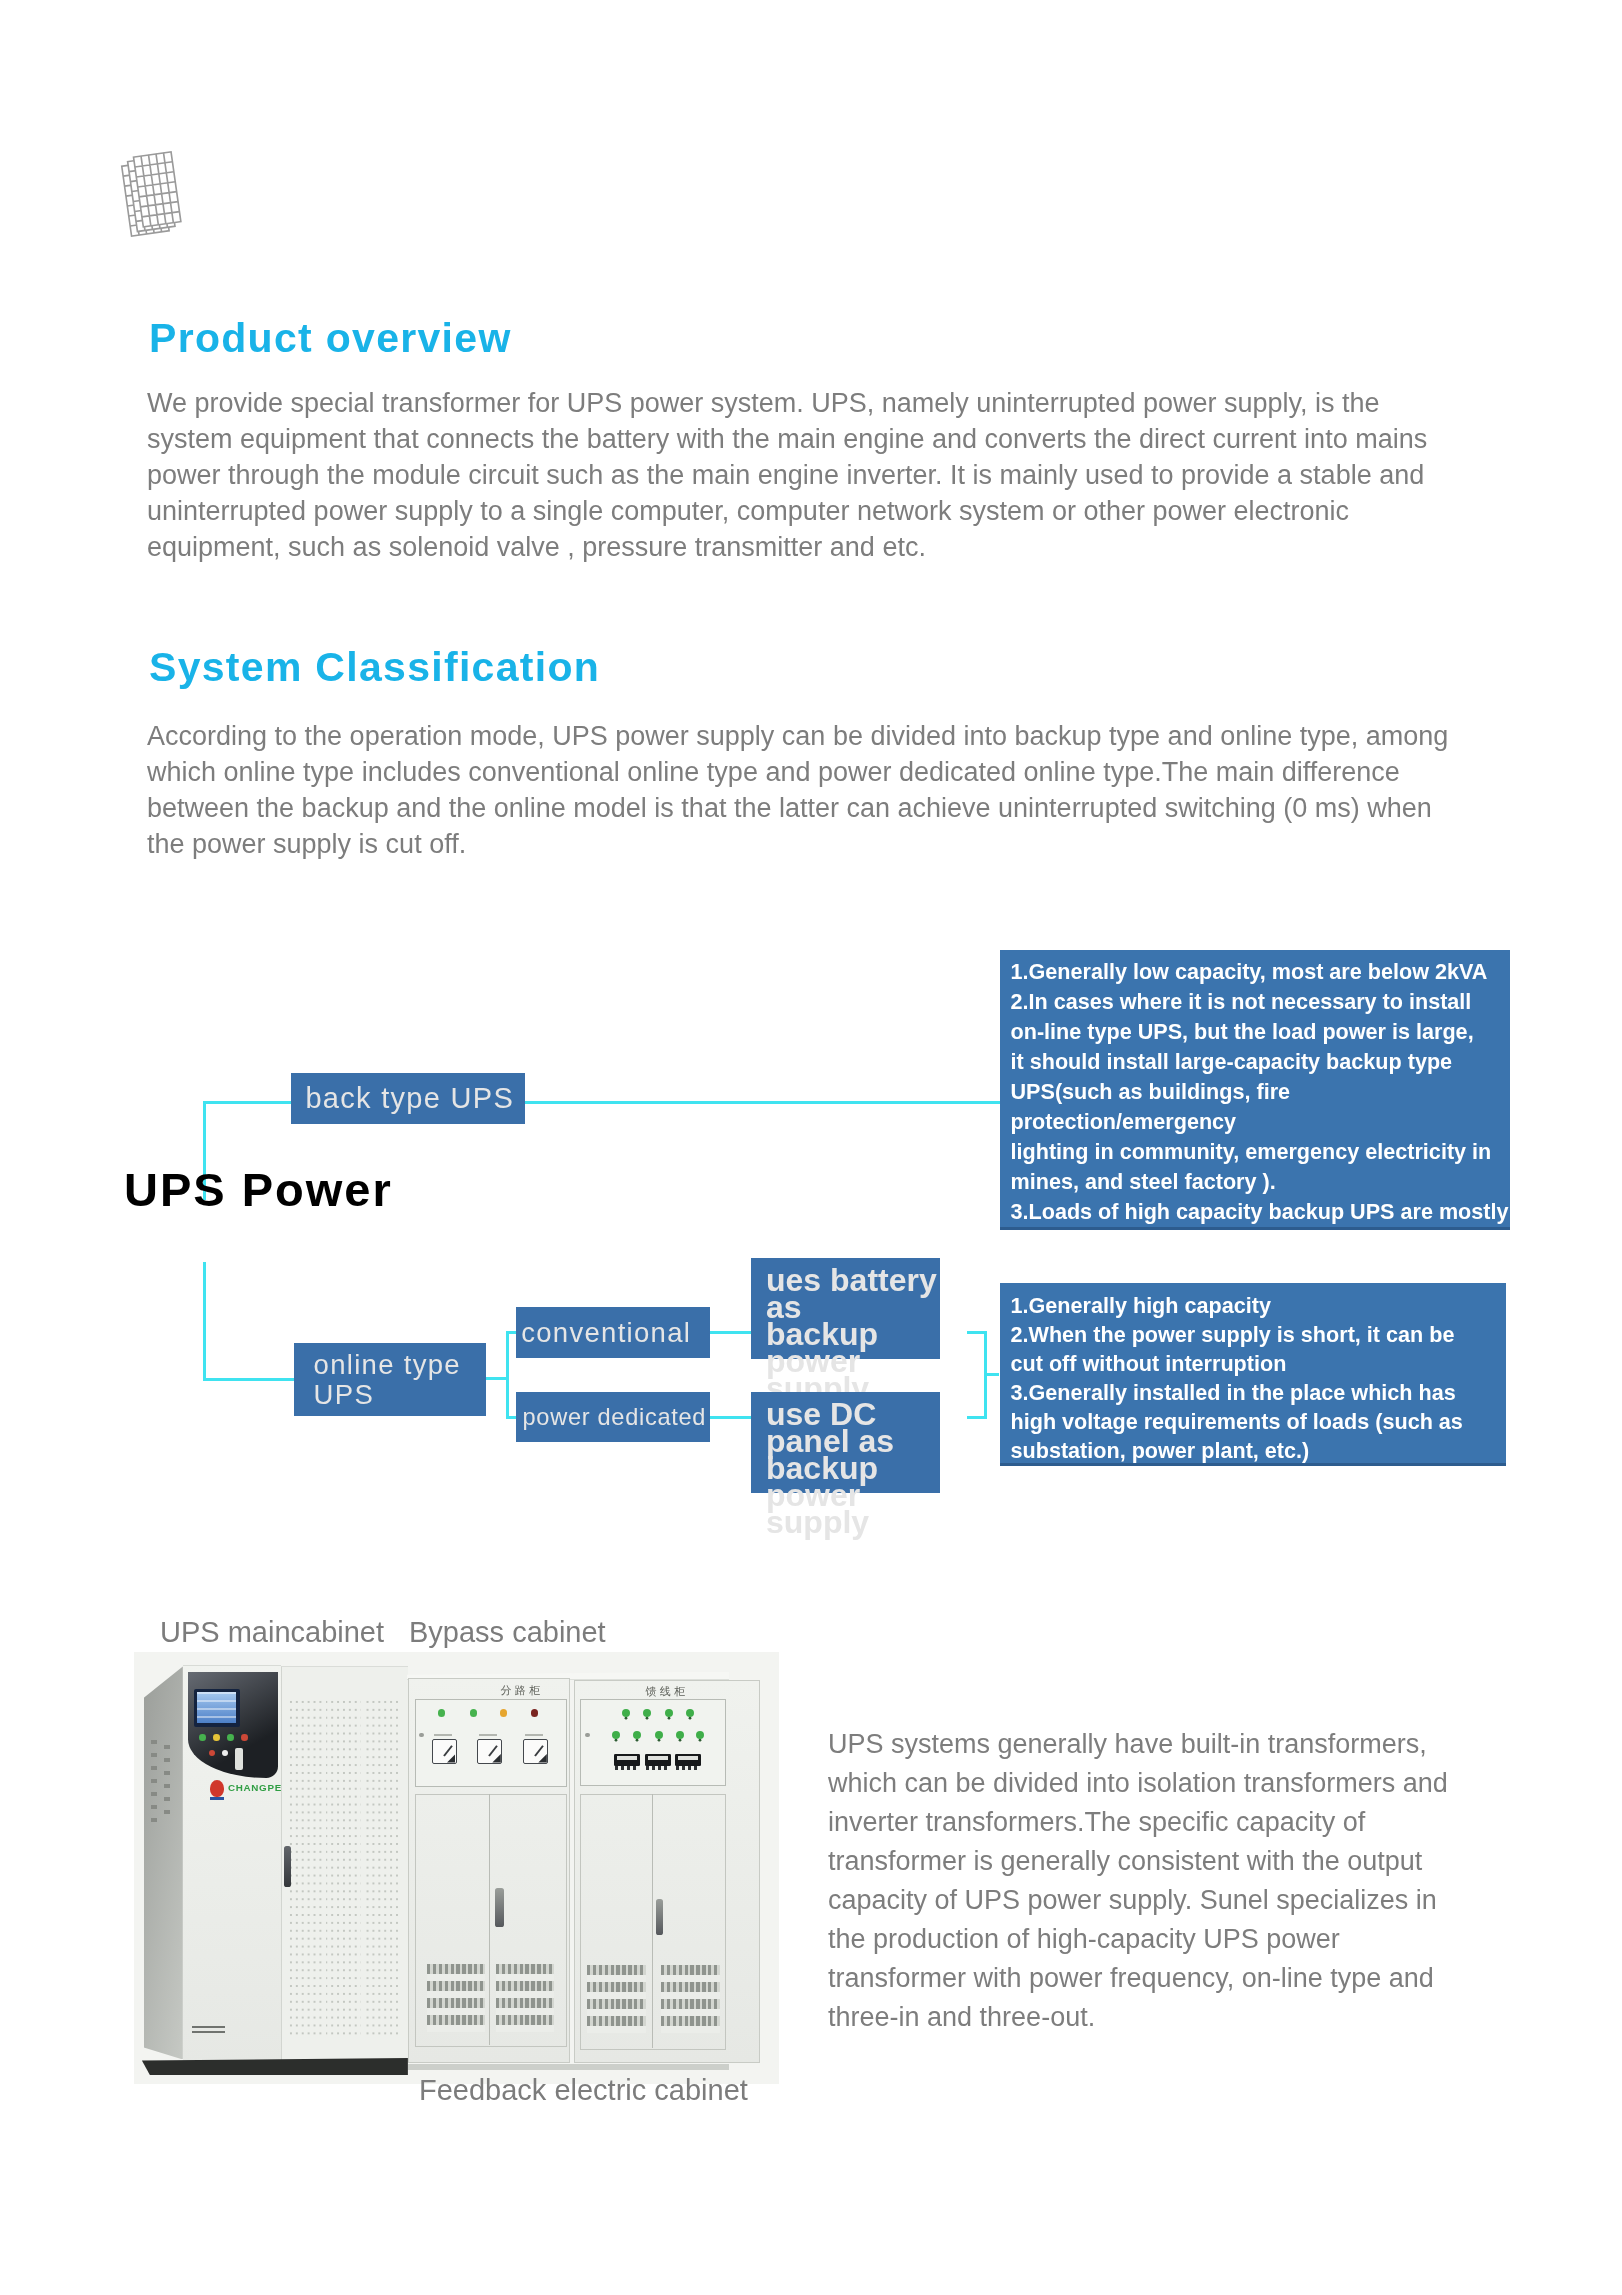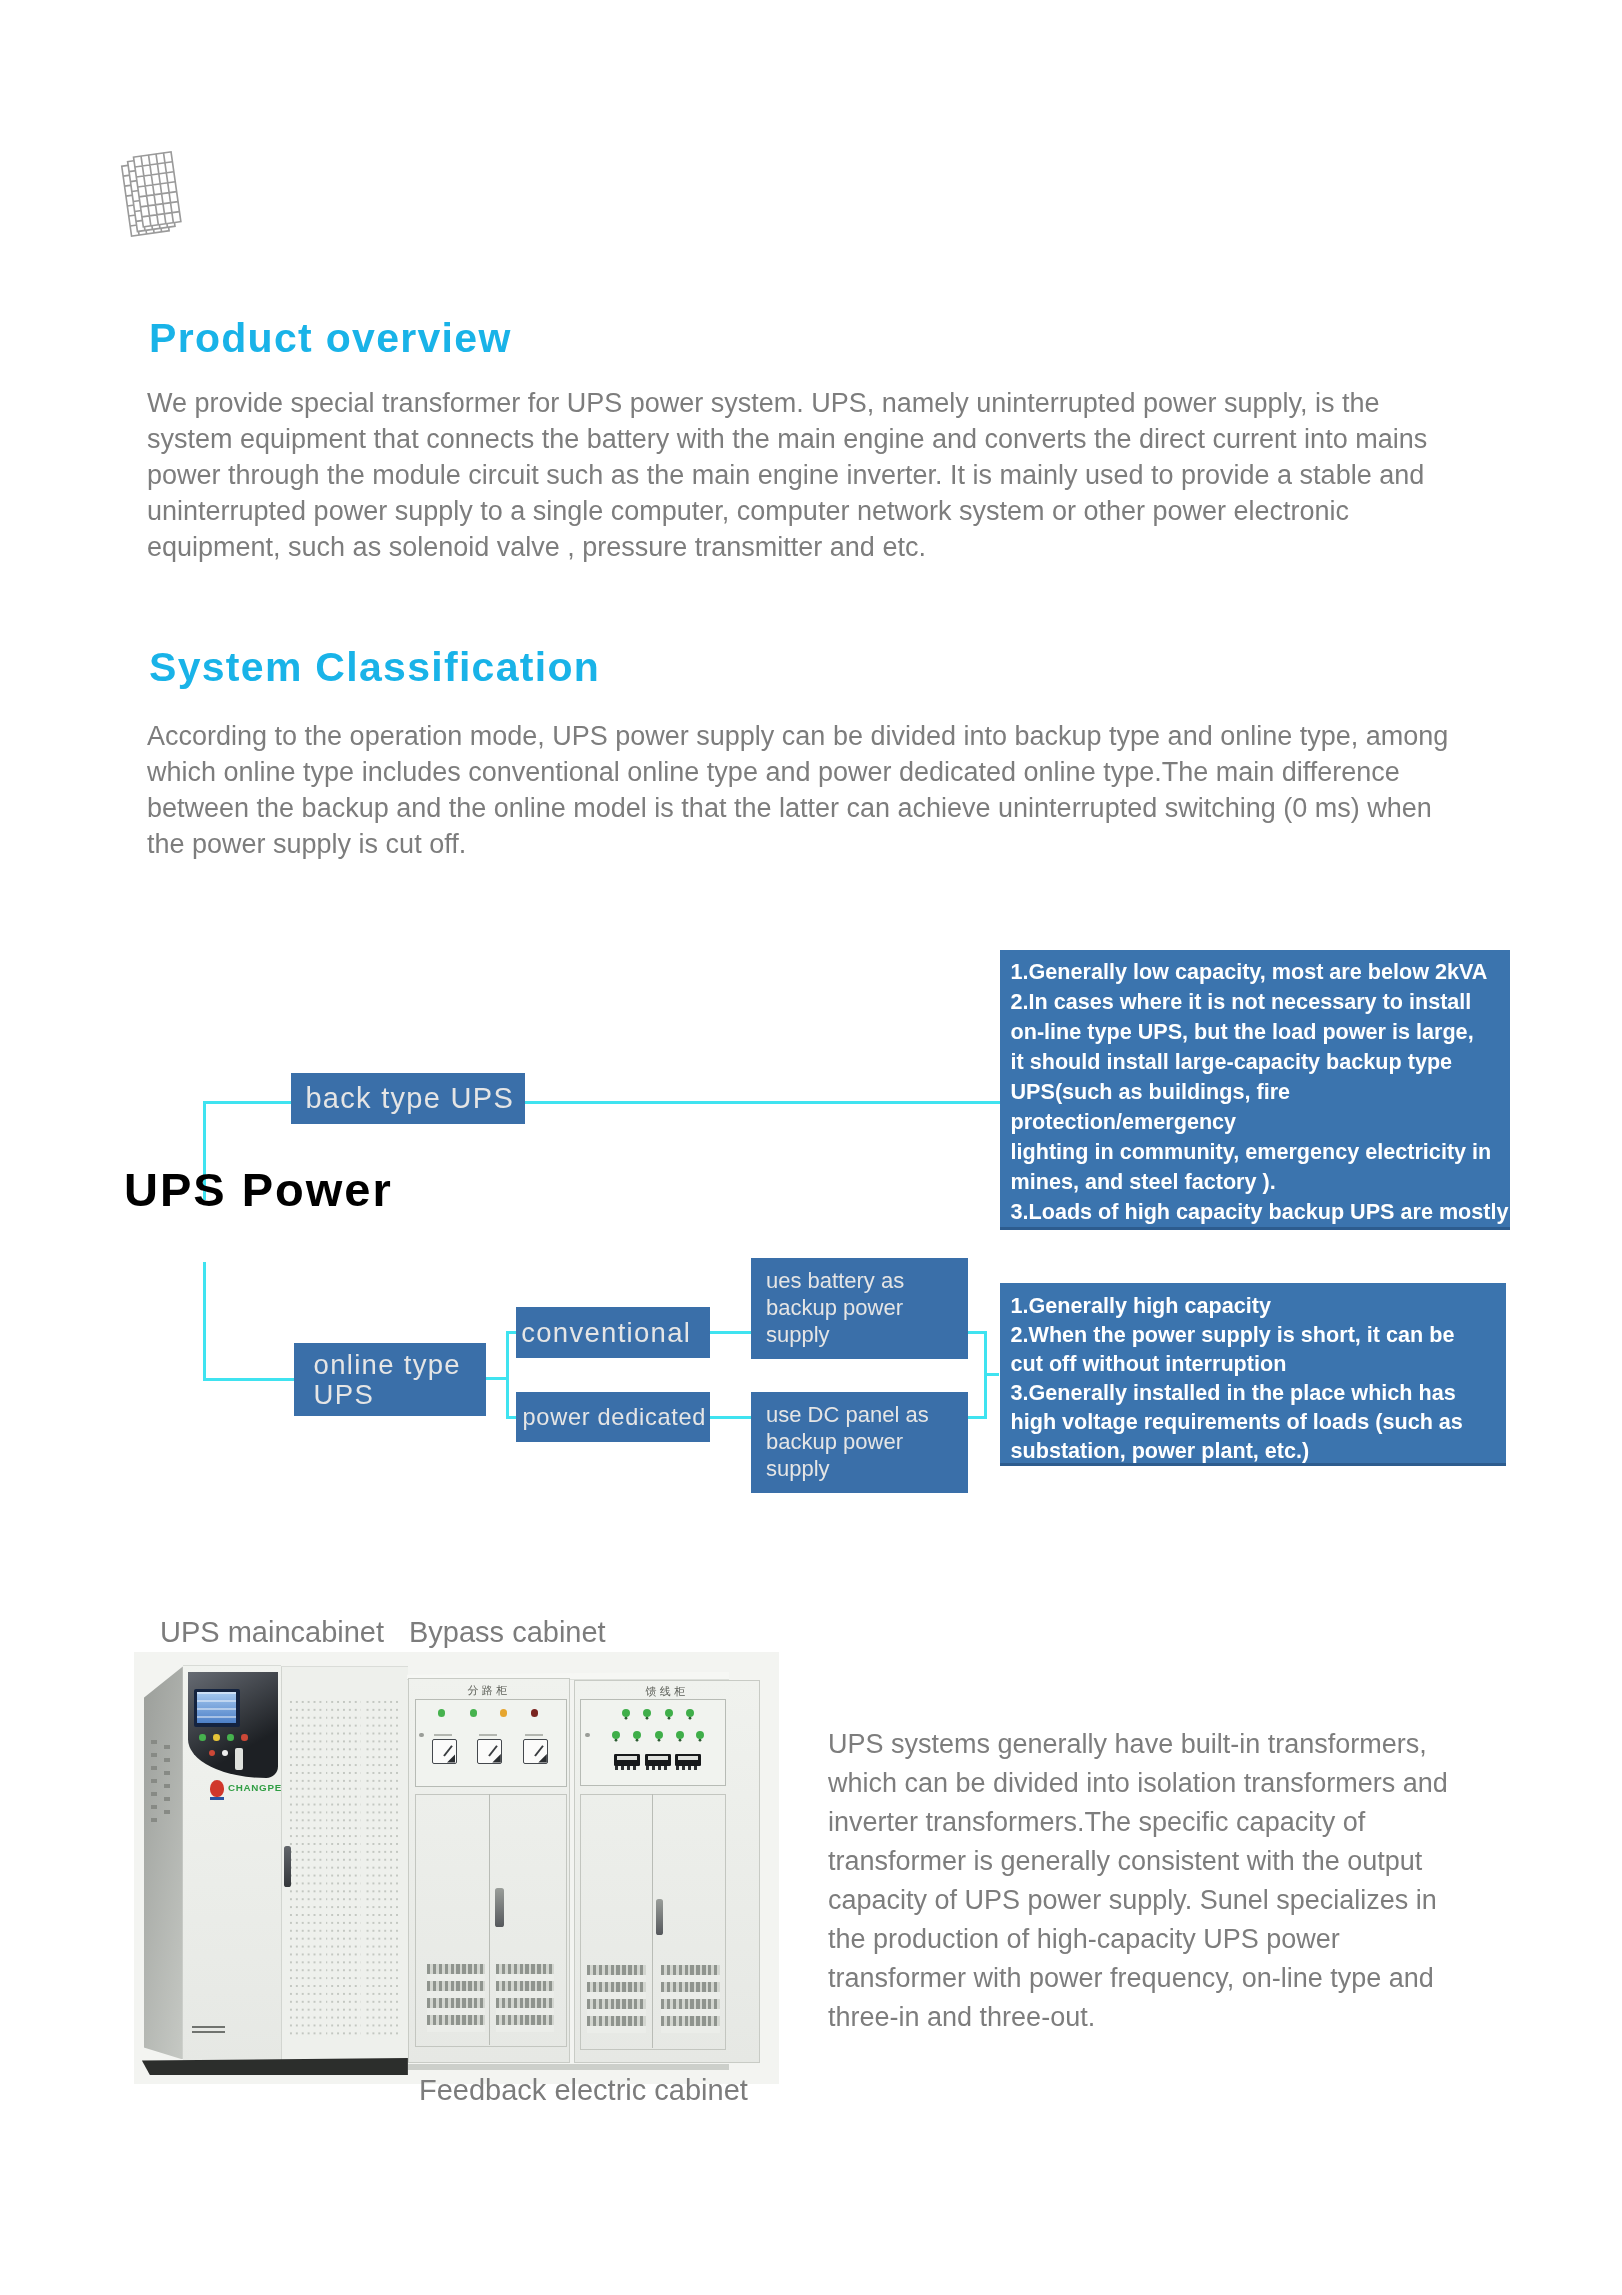--- a/index.html
+++ b/index.html
@@ -21,21 +21,21 @@
   .root-label{position:absolute;left:124px;top:1162px;font-size:47px;font-weight:600;
               color:#000000;letter-spacing:2px;}
   .node-back{left:291px;top:1073px;width:234px;height:51px;font-size:29px;letter-spacing:1.3px;
              line-height:51px;padding-left:14.4px;}
   .node-online{left:294px;top:1343px;width:192px;height:73px;font-size:27.5px;letter-spacing:1.3px;
                line-height:30px;padding:7.2px 0 0 19.6px;white-space:pre-line;}
   .node-conv{left:516px;top:1307px;width:194px;height:51px;font-size:27.5px;letter-spacing:1.3px;
              line-height:51px;padding-left:5.2px;}
   .node-dedic{left:516px;top:1392px;width:194px;height:50px;font-size:23.6px;letter-spacing:0.7px;
               line-height:50px;padding-left:6.5px;}
-  .node-note{width:217px;height:101px;font-size:22px;font-weight:400;line-height:27px;
+  .node-note{width:189px;height:101px;font-size:32px;font-weight:700;line-height:27px;
              padding:9.2px 0 0 15px;white-space:pre-line;}
   .info-box{background:#3b74ae;border-bottom:3.3px solid #2d5c8e;color:#fff;font-size:21.6px;
             font-weight:600;white-space:pre-line;box-sizing:border-box;position:absolute;}
   .info-1{left:1000px;top:950px;width:510px;height:280px;line-height:30px;padding:6.5px 0 0 10.5px;}
   .info-2{left:1000px;top:1283px;width:506px;height:183px;line-height:29px;padding:7.9px 0 0 10.5px;}
 
   
   .photo{position:absolute;left:134px;top:1652px;width:645px;height:432px;background:#f3f4f1;}
   .photo-label{position:absolute;font-size:29px;color:#7c7c7c;}
   .p{position:absolute;}
@@ -187,21 +187,21 @@
     <div class="p model-plate"></div>
 
     <div class="p vent-door"></div>
     <div class="p perf"></div>
     <div class="p seam" style="left:189px;"></div>
     <div class="p seam" style="left:227px;"></div>
     <div class="p door-handle" style="left:150px;top:194px;width:6.5px;height:41px;background:linear-gradient(180deg,#62666b,#34373b);"></div>
 
     <div class="p roof"></div>
 
-    <div class="p cab" style="left:274px;top:26px;width:162px;height:385px;">
+    <div class="p cab" style="left:274px;top:26px;width:162px;height:385px;padding-left:33px;">
       <div class="cab-label" style="top:3.9px;">分路柜</div>
       <div class="top-panel" style="left:5.9px;top:19.6px;width:150px;height:86px;">
         <div class="dot" style="left:22px;top:9.8px;width:7.2px;height:7.2px;background:#46b24e;"></div>
         <div class="dot" style="left:54px;top:9.8px;width:7.2px;height:7.2px;background:#46b24e;"></div>
         <div class="dot" style="left:84px;top:9.8px;width:7.2px;height:7.2px;background:#e6a52e;"></div>
         <div class="dot" style="left:115px;top:9.8px;width:7.2px;height:7.2px;background:#7a2420;"></div>
         <div class="dot" style="left:3.3px;top:33px;width:4.6px;height:4.6px;background:#9a9d98;"></div>
         <div class="meter-label" style="left:18.3px;top:34px;width:18.3px;"></div>
         <div class="meter-label" style="left:63px;top:34px;width:18.3px;"></div>
         <div class="meter-label" style="left:109px;top:34px;width:18.3px;"></div>

